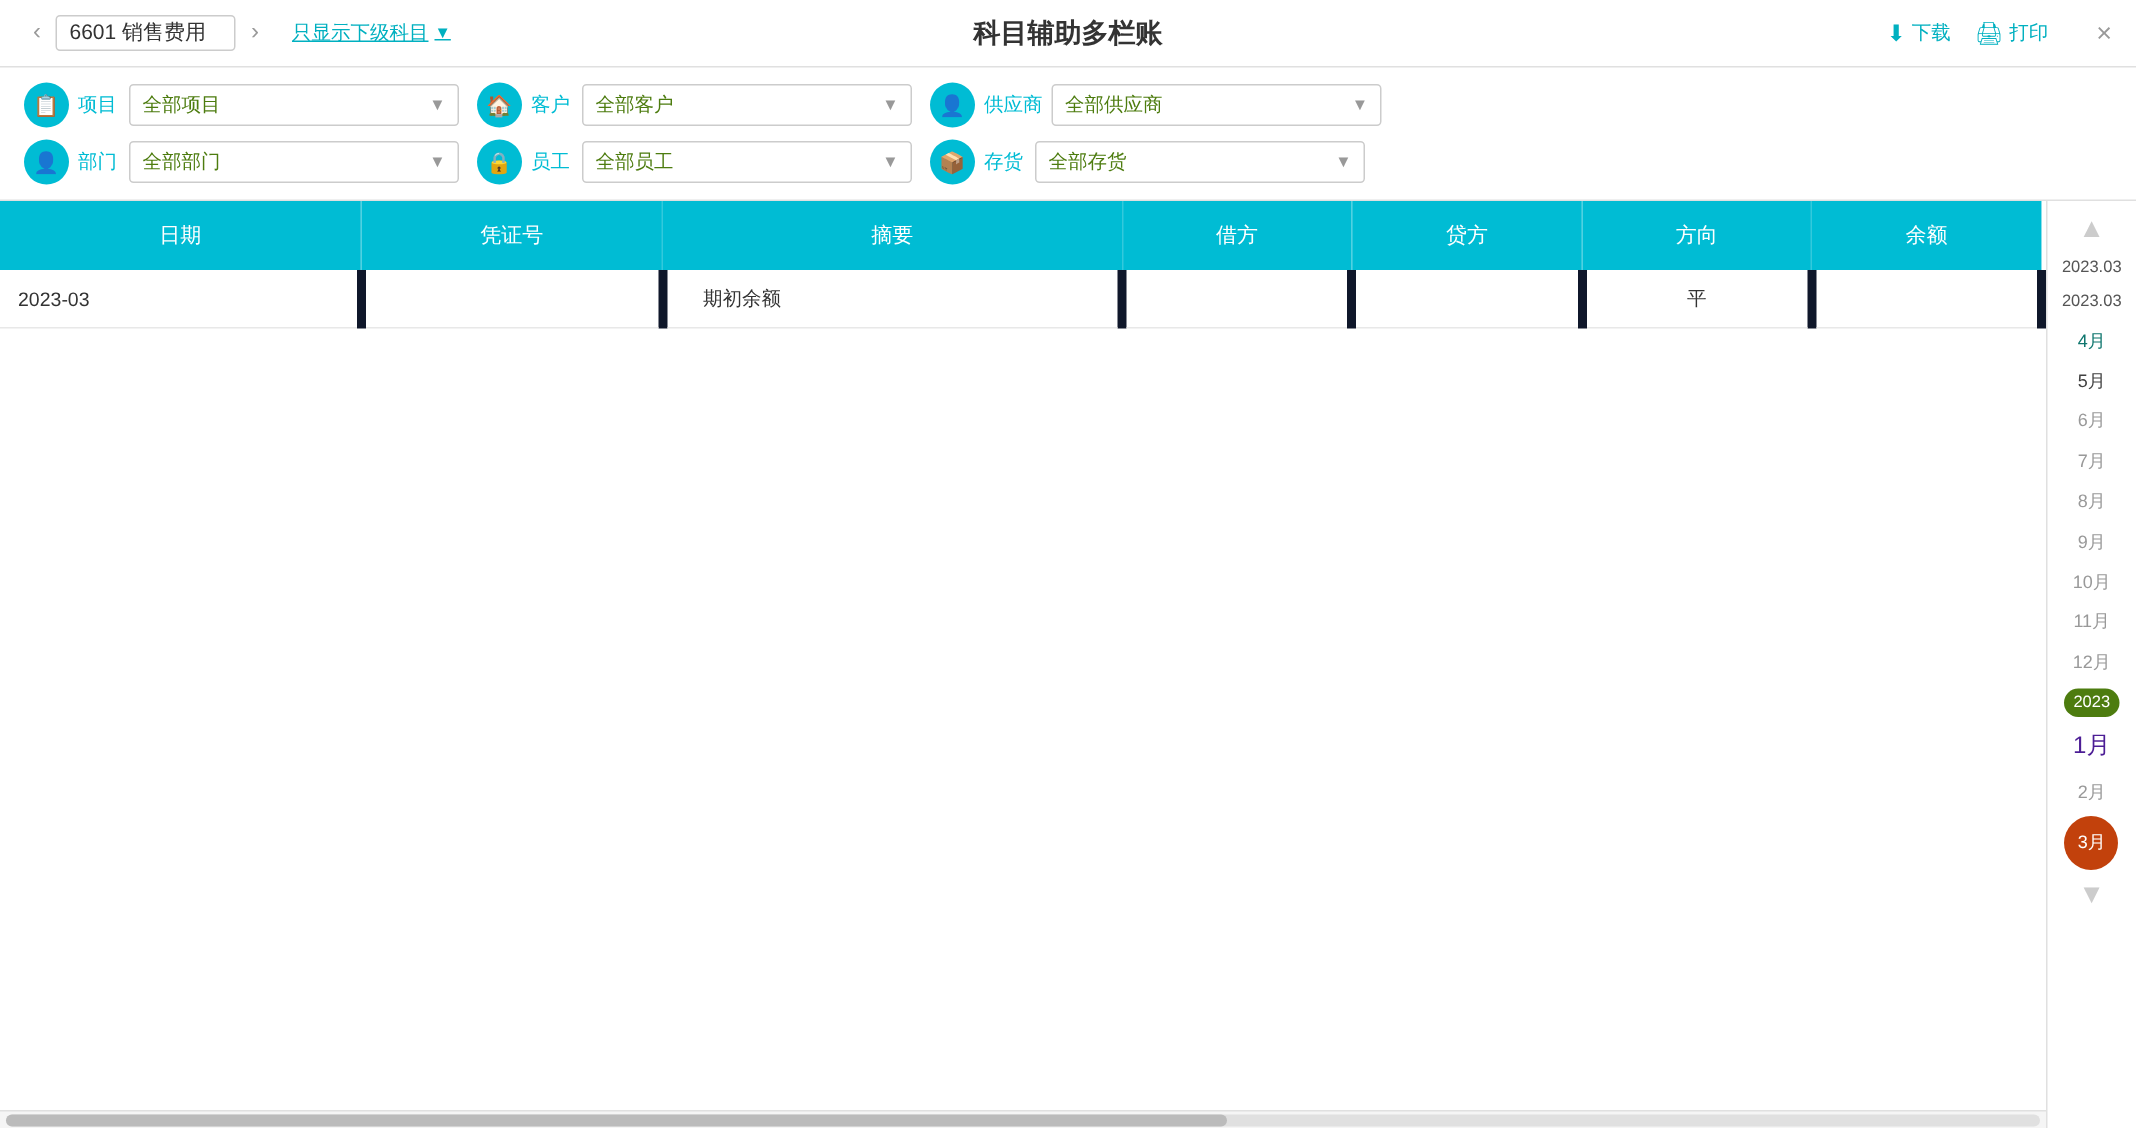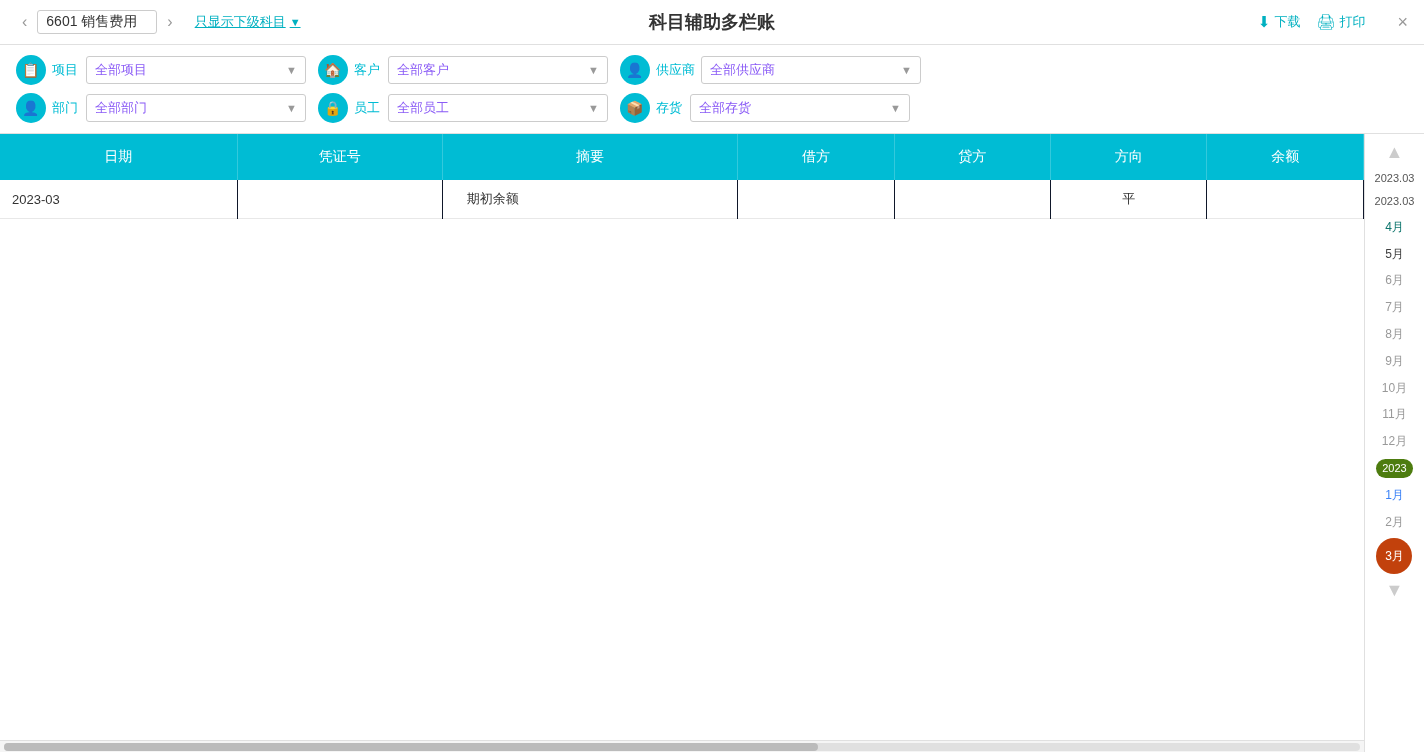--- a/index.html
+++ b/index.html
@@ -129,21 +129,21 @@
       align-items: center;
       border: 1px solid #ccc;
       border-radius: 3px;
       padding: 4px 8px;
       min-width: 220px;
       cursor: pointer;
       background: #fff;
       justify-content: space-between;
     }
     .filter-select .select-text {
-      color: #8b5cf6;
+      color: #4d7c0f;
       font-size: 13px;
     }
     .filter-select .select-arrow {
       color: #999;
       font-size: 11px;
       margin-left: 8px;
     }
     
     .main-content {
       display: flex;
@@ -174,21 +174,21 @@
       border-right: 1px solid rgba(255,255,255,0.2);
     }
     .data-table tbody tr {
       border-bottom: 1px solid #e8e8e8;
     }
     .data-table tbody td {
       padding: 10px 8px;
       text-align: center;
       color: #333;
       font-size: 13px;
-      border-right: 1px solid #0f172a;
+      border-right: 6px solid #0f172a;
     }
     .data-table tbody td:first-child {
       text-align: left;
       padding-left: 12px;
     }
     .data-table tbody td.summary-text {
       text-align: left;
       padding-left: 24px;
     }
     
@@ -407,21 +407,21 @@
           <div class="sidebar-item" style="font-size: 12px; color: #0f766e; padding: 5px 0px; text-align: center; cursor: pointer;">4月</div>
           <div class="sidebar-item" style="font-size: 12px; color: #404040; padding: 5px 0px; text-align: center; cursor: pointer;">5月</div>
           <div class="sidebar-item" style="font-size: 12px; color: rgb(153, 153, 153); padding: 5px 0px; text-align: center; cursor: pointer;">6月</div>
           <div class="sidebar-item" style="font-size: 12px; color: rgb(153, 153, 153); padding: 5px 0px; text-align: center; cursor: pointer;">7月</div>
           <div class="sidebar-item" style="font-size: 12px; color: rgb(153, 153, 153); padding: 5px 0px; text-align: center; cursor: pointer;">8月</div>
           <div class="sidebar-item" style="font-size: 12px; color: rgb(153, 153, 153); padding: 5px 0px; text-align: center; cursor: pointer;">9月</div>
           <div class="sidebar-item" style="font-size: 12px; color: rgb(153, 153, 153); padding: 5px 0px; text-align: center; cursor: pointer;">10月</div>
           <div class="sidebar-item" style="font-size: 12px; color: rgb(153, 153, 153); padding: 5px 0px; text-align: center; cursor: pointer;">11月</div>
           <div class="sidebar-item" style="font-size: 12px; color: rgb(153, 153, 153); padding: 5px 0px; text-align: center; cursor: pointer;">12月</div>
           <div class="sidebar-item year-badge" style="background: #4d7c0f; color: white; border-radius: 10px; padding: 2px 6px; font-size: 11px; margin: 4px auto; width: fit-content; cursor: pointer; display: block; text-align: center;">2023</div>
-          <div class="sidebar-item" style="font-size: 12px; color: #3b82f6; padding: 5px 0px; text-align: center; cursor: pointer;">1月</div>
+          <div class="sidebar-item" style="font-size: 16px; color: #4c1d95; padding: 5px 0px; text-align: center; cursor: pointer;">1月</div>
           <div class="sidebar-item" style="font-size: 12px; color: rgb(153, 153, 153); padding: 5px 0px; text-align: center; cursor: pointer;">2月</div>
           <div class="sidebar-item active-month" style="background: #c2410c; color: white; border-radius: 50%; width: 36px; height: 36px; display: flex; align-items: center; justify-content: center; margin: 2px auto; font-size: 12px; cursor: pointer;">3月</div>
         </div>
 
       <div class="sidebar-scroll-down">▼</div>
     </div>
   </div>
 </div>
 
 </body></html>

